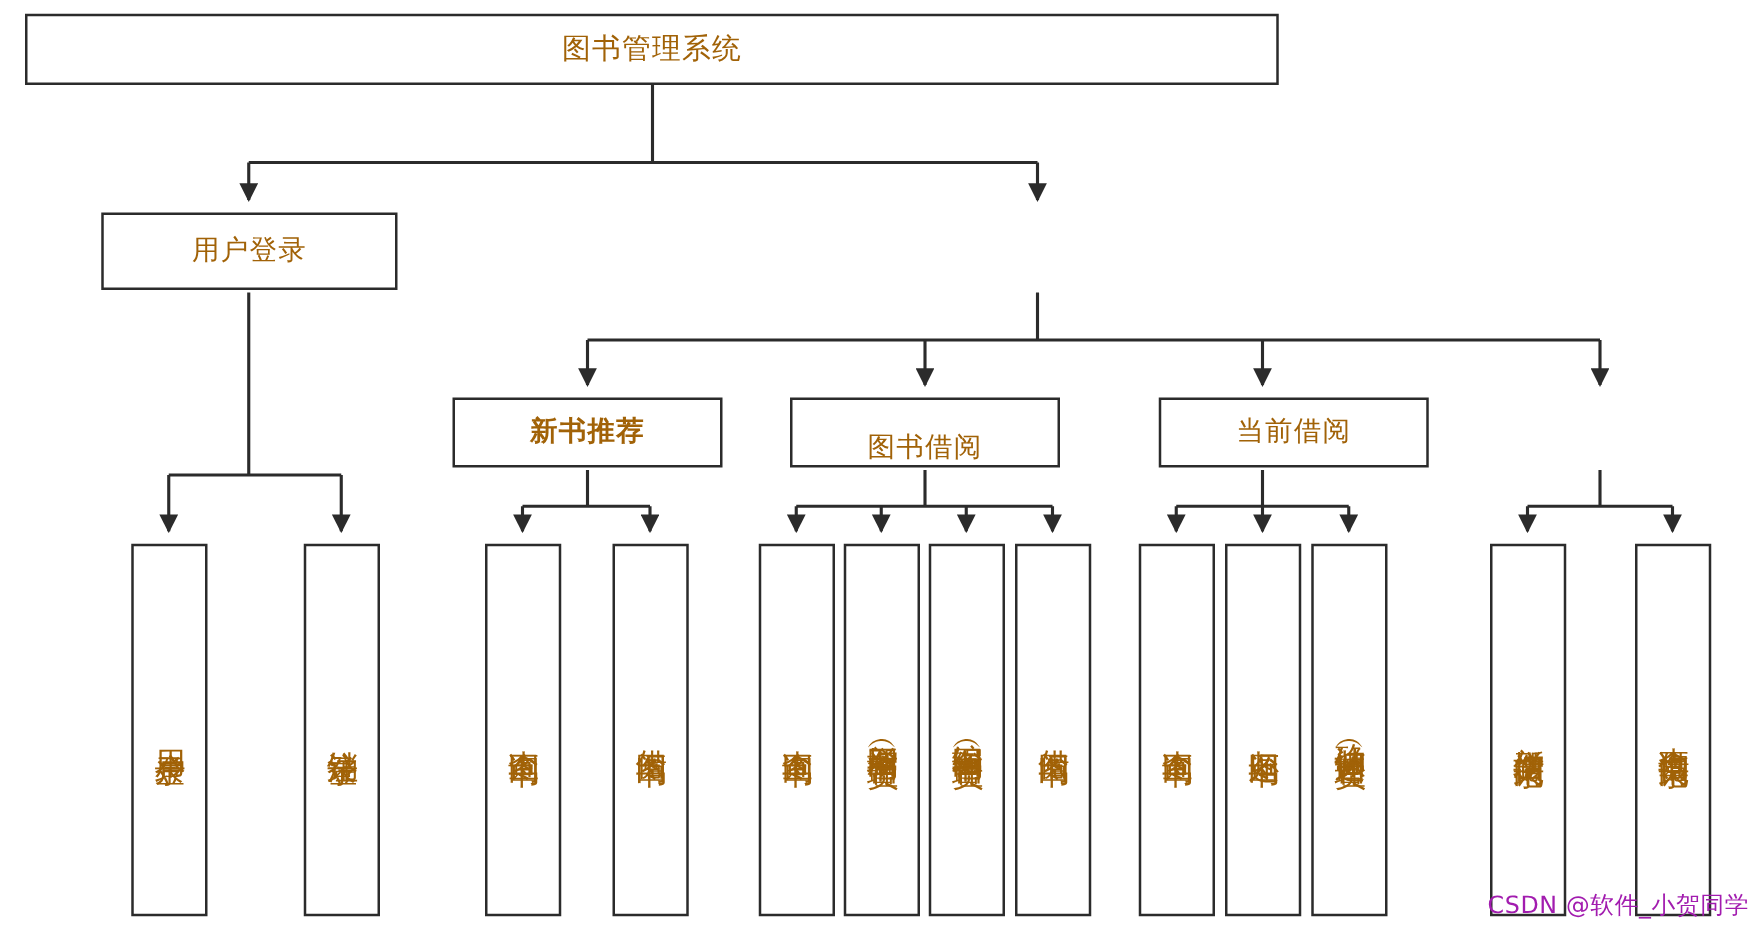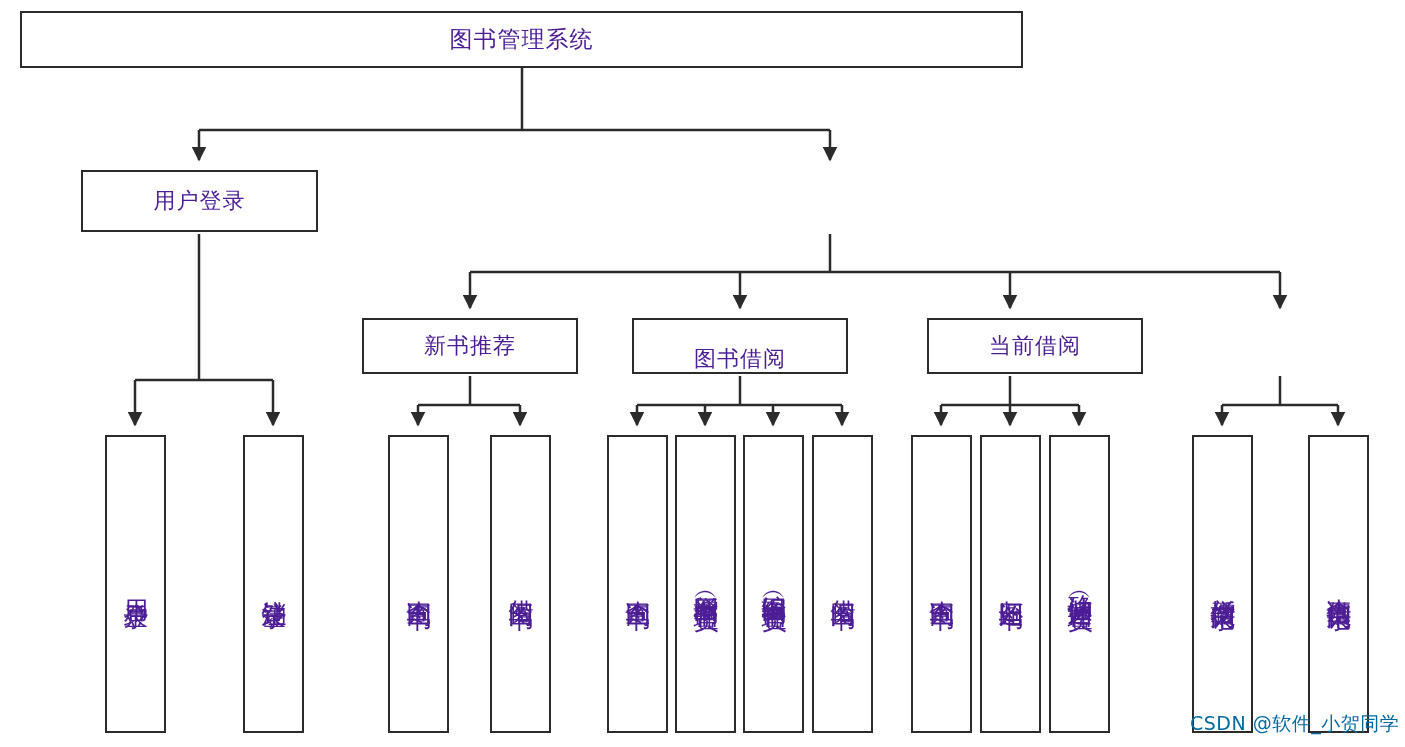--- a/index.html
+++ b/index.html
@@ -26,21 +26,21 @@
     pointer-events: none;
   }
   .node {
     position: absolute;
     box-sizing: border-box;
     background: #ffffff;
     border: 2px solid #2b2b2b;
     display: flex;
     align-items: center;
     justify-content: center;
-    color: #4c1d95;
+    color: #a16207;
     line-height: 1.12;
   }
   .node.horizontal {
     font-size: 22px;
     letter-spacing: 1px;
   }
   .node.vertical {
     writing-mode: vertical-rl;
     text-orientation: upright;
     font-size: 25px;
@@ -51,21 +51,21 @@
     writing-mode: vertical-rl;
     text-orientation: upright;
     text-align: center;
     white-space: normal;
   }
   .node.root {
     font-size: 23px;
   }
   .watermark {
     position: absolute;
-    color: #0369a1;
+    color: #a21caf;
     font-size: 19px;
     letter-spacing: 0.5px;
     white-space: nowrap;
     user-select: none;
   }
 </style>
 </head>
 <body>
 
 <div id="canvas">
@@ -123,21 +123,21 @@
 
   <div class="node horizontal root" style="left:20px; top:11px; width:1003px; height:57px;">
     <span class="label">图书管理系统</span>
   </div>
 
   <div class="node horizontal" style="left:81px; top:170px; width:237px; height:62px;">
     <span class="label">用户登录</span>
   </div>
 
 
-  <div class="node horizontal" style="left:362px; top:318px; width:216px; height:56px;">
+  <div class="node horizontal" style="left:362px; top:318px; width:216px; height:56px;font-weight:bold;">
     <span class="label">新书推荐</span>
   </div>
 
   <div class="node horizontal" style="left:632px; top:318px; width:216px; height:56px;align-items:flex-end;">
     <span class="label">图书借阅</span>
   </div>
 
   <div class="node horizontal" style="left:927px; top:318px; width:216px; height:56px;">
     <span class="label">当前借阅</span>
   </div>

